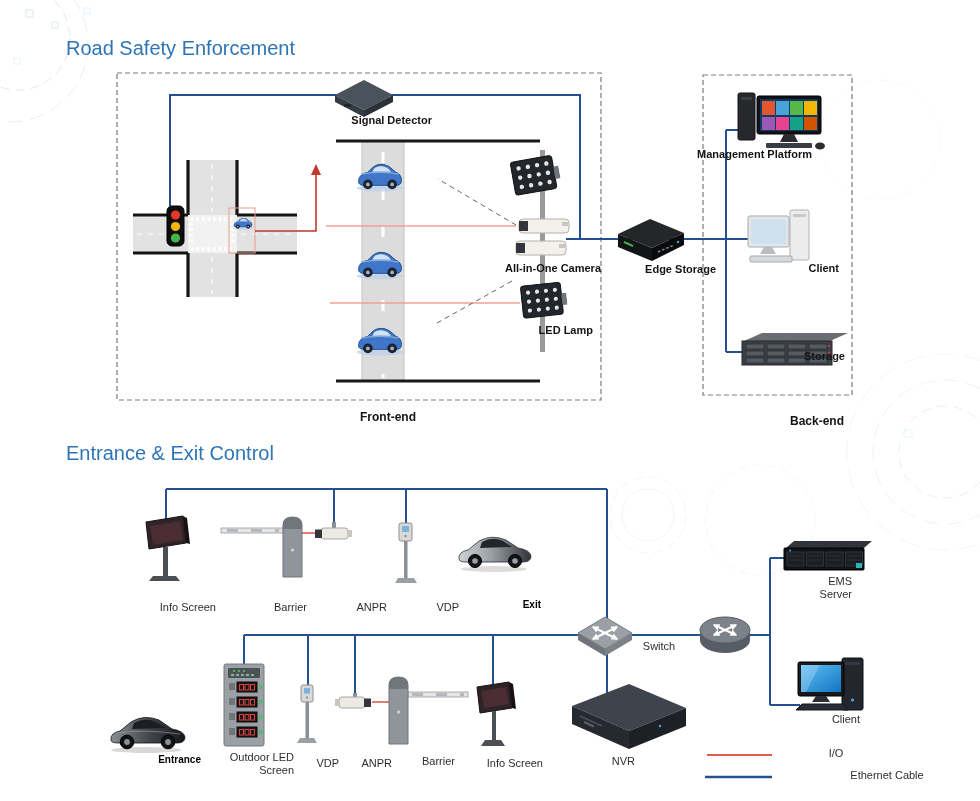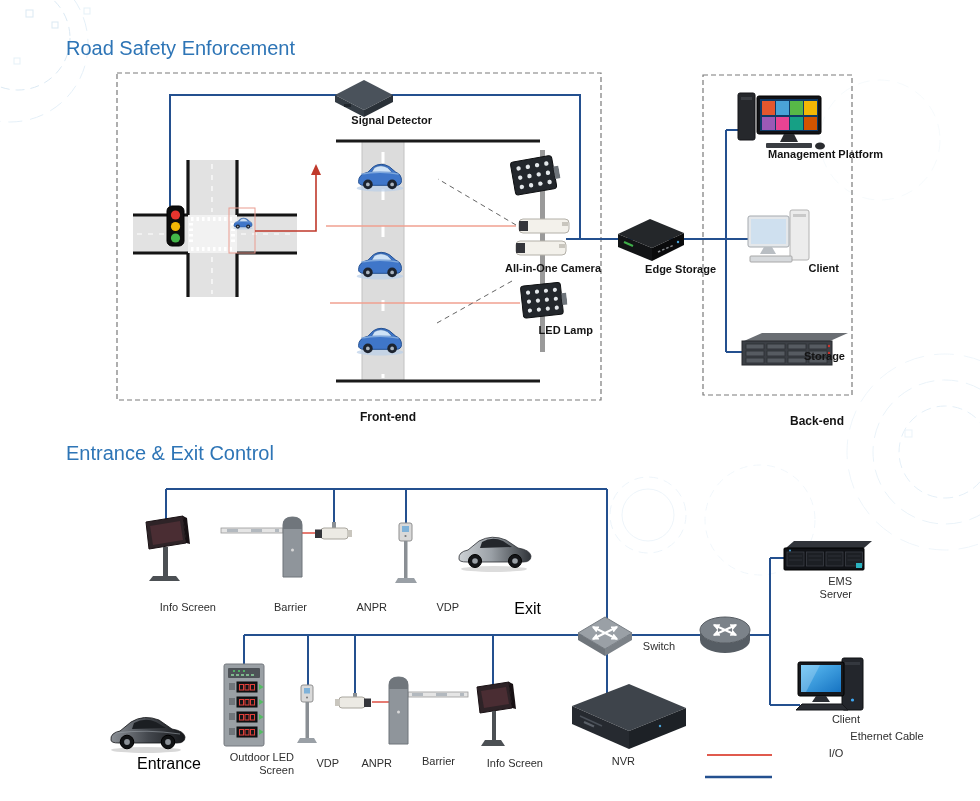--- a/index.html
+++ b/index.html
@@ -2,21 +2,21 @@
 <html><head>
 <meta charset="utf-8">
 <style>
   html,body{margin:0;padding:0;background:#fff;}
   .stage{position:relative;width:980px;height:801px;background:#ffffff;overflow:hidden;
          font-family:"Liberation Sans",sans-serif;}
   svg.layer{position:absolute;left:0;top:0;display:block;}
   .lbl{position:absolute;text-align:right;font-size:11px;line-height:1.2;color:#2e2e2e;}
   .s1b{font-weight:bold;color:#141414;font-size:11px;}
   .fe{font-weight:bold;color:#141414;font-size:12px;}
-  .big{font-weight:normal;color:#000;font-size:16px;}
+  .big{font-weight:bold;color:#000;font-size:10px;}
   .t{font-size:20px;color:#2E75B6;text-align:left;white-space:nowrap;}
   .left{text-align:center;}
 </style>
 </head>
 <body>
 
 <div class="stage">
 
 <svg class="layer" width="980" height="801" viewBox="0 0 980 801">
   <defs>
@@ -445,21 +445,21 @@
   <g>
     <path d="M705,777 H772" stroke="#24508F" stroke-width="2.6"></path>
   </g>
 </svg>
 
 <div class="lbl t" style="left:66px;top:24px;width:420px;margin-top:12px;">Road Safety Enforcement</div>
 <div class="lbl s1b" style="left:302px;top:114px;width:130px;">Signal Detector</div>
 <div class="lbl s1b" style="left:471px;top:262px;width:130px;">All-in-One Camera</div>
 <div class="lbl s1b" style="left:493px;top:324px;width:100px;">LED Lamp</div>
 <div class="lbl s1b" style="left:586px;top:263px;width:130px;">Edge Storage</div>
-<div class="lbl s1b" style="left:753px;top:148px;width:130px;">Management Platform</div>
+<div class="lbl s1b" style="left:682px;top:148px;width:130px;">Management Platform</div>
 <div class="lbl s1b" style="left:719px;top:262px;width:120px;">Client</div>
 <div class="lbl s1b" style="left:725px;top:350px;width:120px;">Storage</div>
 <div class="lbl fe" style="left:296px;top:410px;width:120px;">Front-end</div>
 <div class="lbl fe" style="left:724px;top:414px;width:120px;">Back-end</div>
 
 <div class="lbl t" style="left:66px;top:441px;width:420px;">Entrance &amp; Exit Control</div>
 <div class="lbl" style="left:116px;top:601px;width:100px;">Info Screen</div>
 <div class="lbl" style="left:207px;top:601px;width:100px;">Barrier</div>
 <div class="lbl" style="left:287px;top:601px;width:100px;">ANPR</div>
 <div class="lbl" style="left:359px;top:601px;width:100px;">VDP</div>
@@ -468,15 +468,15 @@
 <div class="lbl" style="left:806px;top:575px;width:46px;">EMS Server</div>
 <div class="lbl" style="left:800px;top:713px;width:60px;">Client</div>
 <div class="lbl" style="left:575px;top:755px;width:60px;">NVR</div>
 <div class="lbl big" style="left:101px;top:754px;width:100px;">Entrance</div>
 <div class="lbl" style="left:214px;top:751px;width:80px;">Outdoor LED Screen</div>
 <div class="lbl" style="left:279px;top:757px;width:60px;">VDP</div>
 <div class="lbl" style="left:332px;top:757px;width:60px;">ANPR</div>
 <div class="lbl" style="left:395px;top:755px;width:60px;">Barrier</div>
 <div class="lbl" style="left:443px;top:757px;width:100px;">Info Screen</div>
 <div class="lbl left" style="left:806px;top:747px;width:60px;">I/O</div>
-<div class="lbl left" style="left:784px;top:730px;width:130px;padding-left:38px;">Ethernet Cable</div>
+<div class="lbl left" style="left:784px;top:769px;width:130px;padding-left:38px;">Ethernet Cable</div>
 
 </div>
 
 </body></html>

